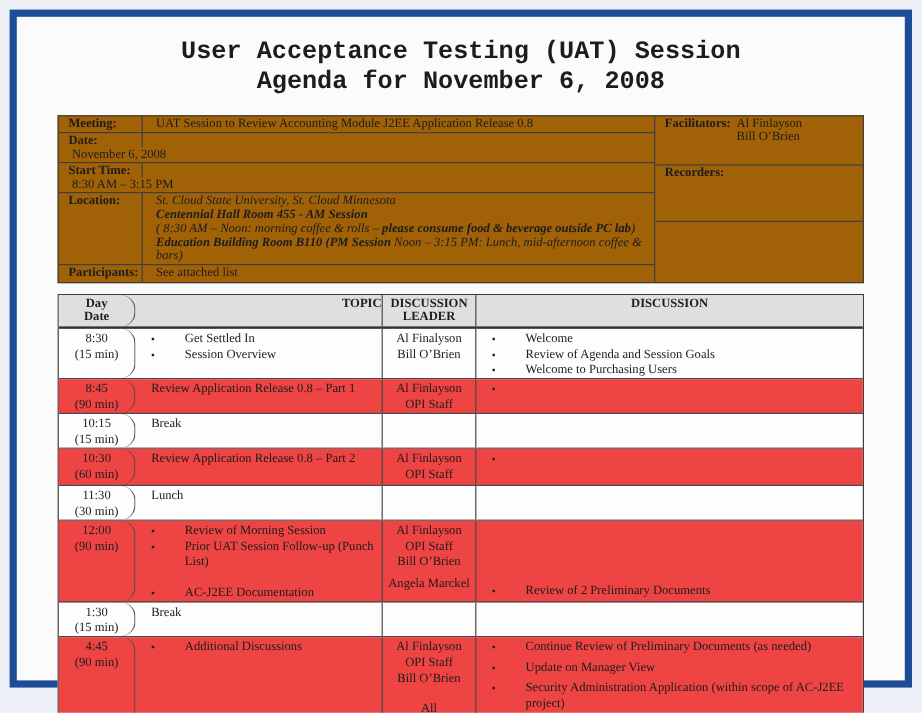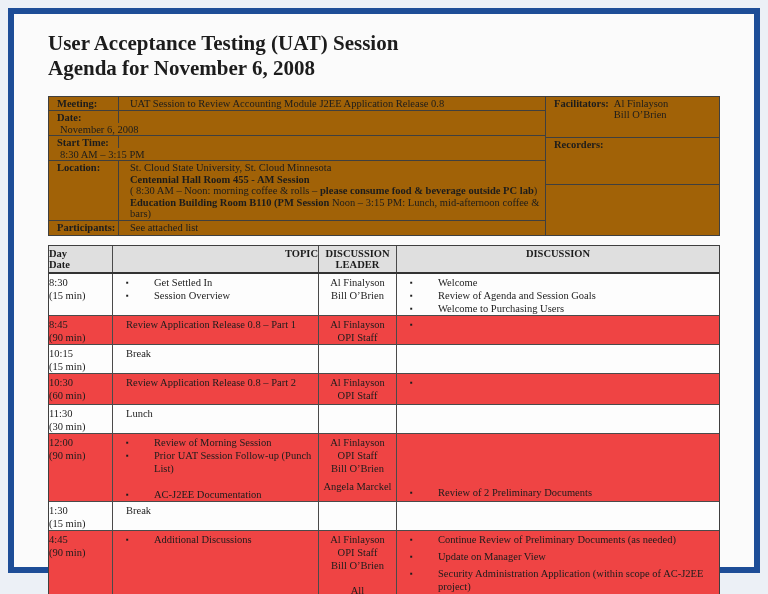--- a/index.html
+++ b/index.html
@@ -13,45 +13,45 @@
     overflow:hidden;
   }
   .page {
     position:absolute; left:8px; top:8px;
     width:752px; height:565px;
     border:6px solid #1d4d97;
     background:#fbfbfb;
   }
   .page-inner { padding:0 34px; }
 
-  .title { text-align:left; margin-top:17px; font-weight:bold; font-size:21px; line-height:25px; }
+  .title { text-align:center; margin-top:17px; font-weight:bold; font-size:21px; line-height:25px;font-family:Liberation Mono, monospace; }
 
   
   .info-table { margin-top:15px; border:1px solid #3f3f3f; display:flex; font-size:10.5px; background:#a16207; }
   .info-left  { width:497px; border-right:1px solid #3f3f3f; }
   .info-right { flex:1; display:flex; flex-direction:column; }
   .irow { display:flex; border-bottom:1px solid #3f3f3f; }
   .irow:last-child { border-bottom:none; }
   .ilabel { width:70px; flex:none; padding:1px 0 0 8px; font-weight:bold; border-right:1px solid #3f3f3f; }
   .ival { flex:1; padding:1px 0 0 11px; }
   .h14 { min-height:14px; } .h13 { min-height:13px;flex-direction:column; } .h47 { min-height:47px; }
-  .locline { line-height:11.6px; }
+  .locline { line-height:11.6px;font-style:italic; }
   .fac { min-height:40px; padding:1px 0 0 8px; display:flex; }
   .fac-label { font-weight:bold; margin-right:5px; }
   .rec { border-top:1px solid #3f3f3f; min-height:47px; padding:1px 0 0 8px; font-weight:bold; }
   .empty-strip { border-top:1px solid #3f3f3f; flex:1; min-height:13px; }
 
   
   .agenda { margin-top:9px; border:1px solid #3f3f3f; font-size:10.5px; background:#fdfdfd; }
   .arow { display:flex; border-bottom:1px solid #4a4a4a; }
   .arow:last-child { border-bottom:none; }
   .ahead { background:#dfdfdf; font-weight:bold; border-bottom:2px solid #333; text-align:center; }
   .ahead > div { padding-top:2px; line-height:11.5px; min-height:26px; }
   .shaded { background:#ef4444; }
-  .c-time   { width:64px;  flex:none; border-right:1px solid #4a4a4a; text-align:left; padding-top:2px; line-height:13px; }
+  .c-time   { width:64px;  flex:none; border-right:1px solid #4a4a4a; text-align:center; padding-top:2px; line-height:13px;border-radius:12px; }
   .c-topic  { width:206px; flex:none; border-right:1px solid #4a4a4a; padding-top:2px; line-height:13px; }
   .c-leader { width:78px;  flex:none; border-right:1px solid #4a4a4a; text-align:center; padding-top:2px; line-height:13px; }
   .c-disc   { flex:1; padding-top:2px; line-height:13px; display:flex; flex-direction:column; }
   .bline { display:flex; padding-left:13px; }
   .bullet { flex:none; width:28px; font-size:8px; line-height:13px; }
   .btext { flex:1; padding-right:4px; }
   .plain { padding-left:13px; }
   .spacer13 { height:13px; } .spacer5 { height:5px; } .spacer12 { height:12px; }
   .push { margin-top:auto; padding-bottom:2px; }
   .gap4 { margin-bottom:4px; }

